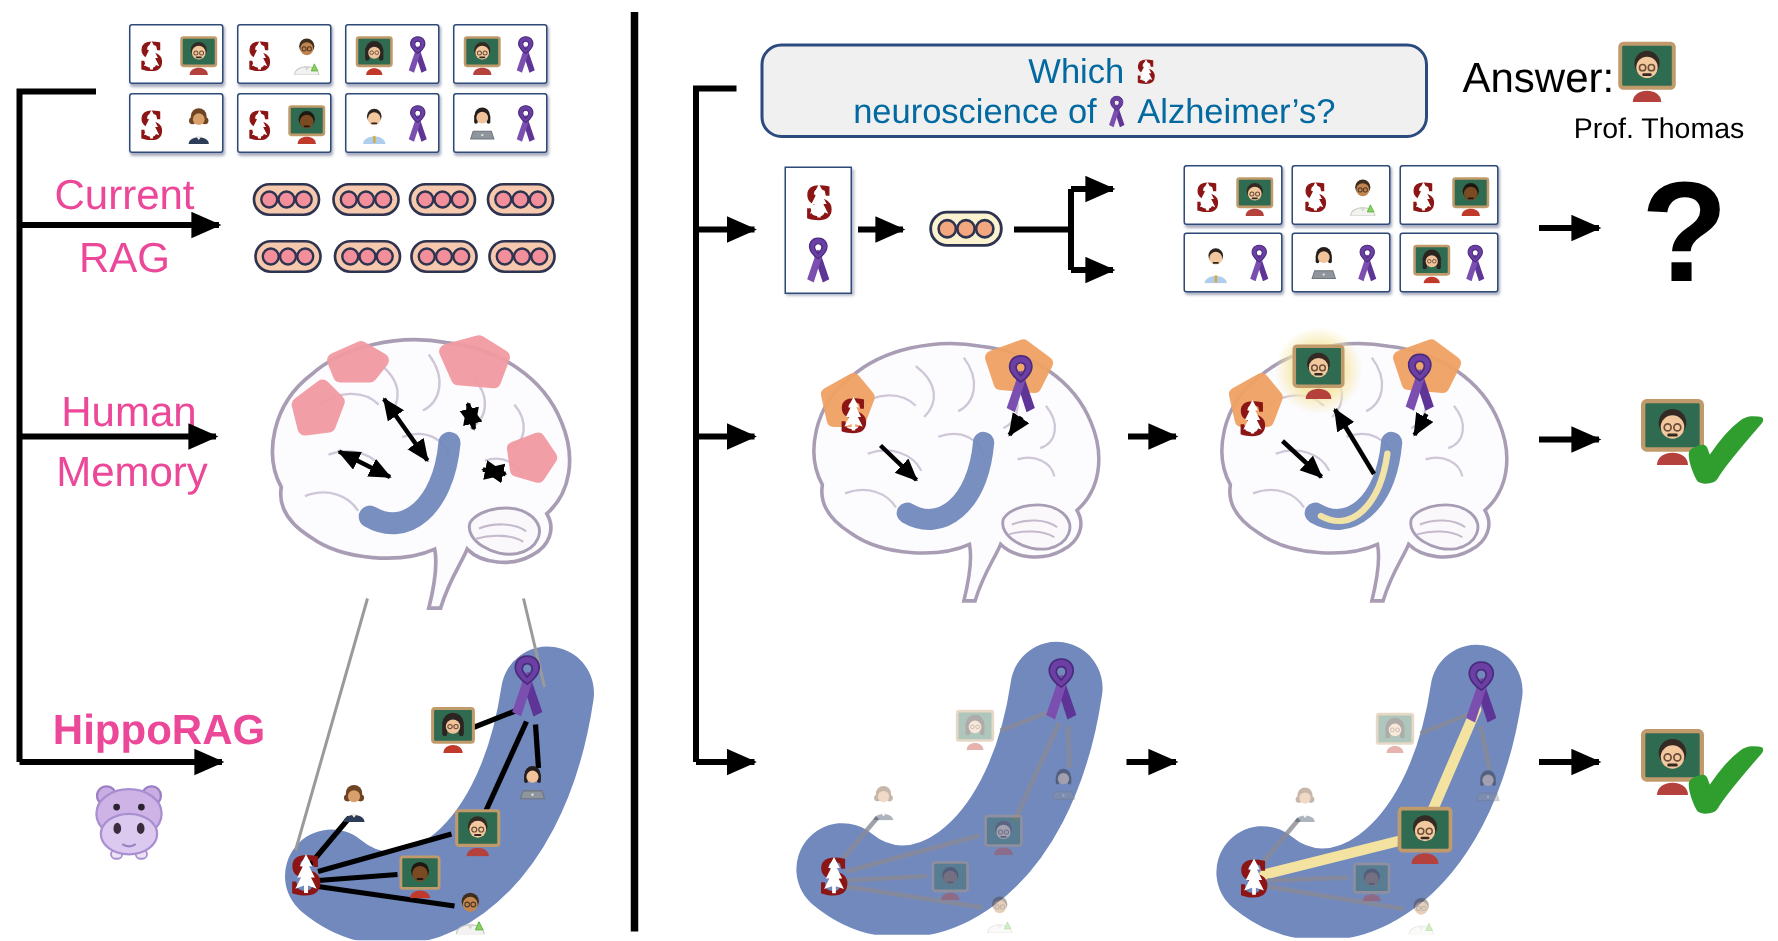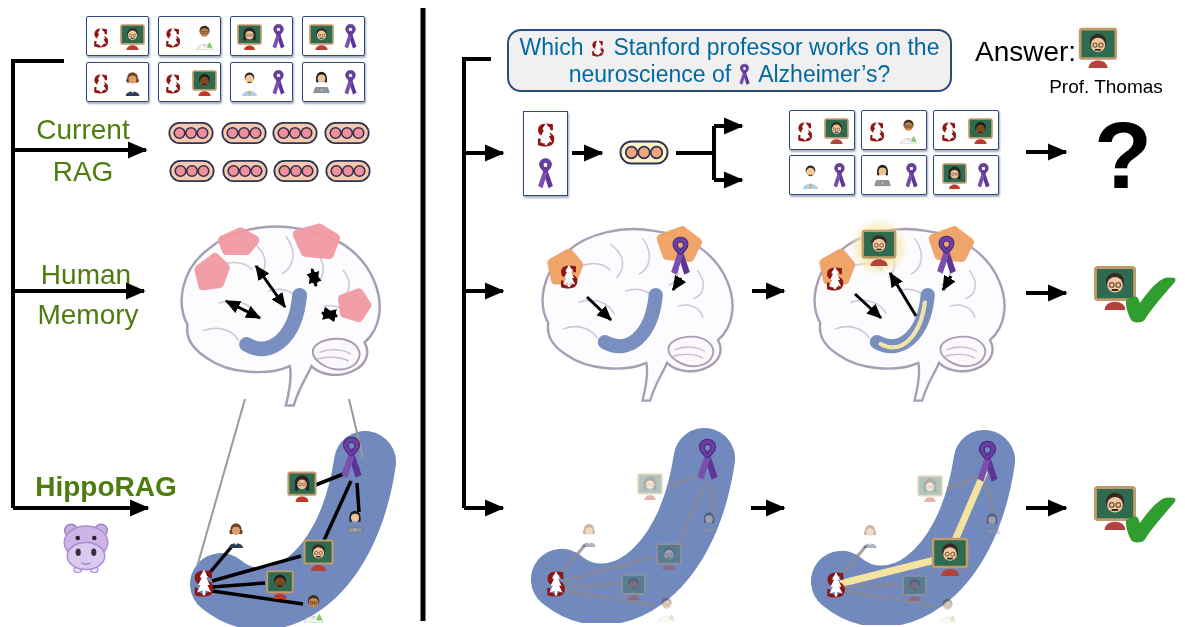--- a/index.html
+++ b/index.html
@@ -1,18 +1,18 @@
 <!DOCTYPE html>
 <html><head>
 <meta charset="utf-8">
 <style>
   html,body{margin:0;padding:0;background:#fff;}
   #fig{position:relative;width:1185px;height:627px;background:#fff;
        font-family:"Liberation Sans",sans-serif;overflow:hidden;}
-  .lbl{position:absolute;color:#4d7c0f;text-align:center;font-size:28px;line-height:1.05;}
+  .lbl{position:absolute;color:#ec4899;text-align:center;font-size:28px;line-height:1.05;}
   .lbl.bold{font-weight:bold;padding-left:15px;}
   svg.layer{position:absolute;left:0;top:0;}
   .z1{z-index:1}.z3{z-index:3}.z4{z-index:4}
   .cards{position:absolute;display:flex;flex-wrap:wrap;z-index:4;}
   .cards .card{border:1.6px solid #2E4A78;background:#fff;border-radius:2px;
       display:flex;align-items:center;justify-content:center;gap:7px;
       box-shadow:1px 1.5px 2px rgba(60,70,110,.45);}
   #docs-left{left:86px;top:16px;width:280px;gap:6px 9px;}
   #docs-left .card{width:61px;height:38px;}
   #docs-right{left:789px;top:110px;width:212px;gap:5px 6px;}
@@ -443,21 +443,20 @@
   <svg class="pill pill-left" style="left:325px;top:158px" width="46" height="26" viewBox="0 0 52 26">
       <use href="#sym-capsule"></use>
     </svg>
 
   <div id="qbox">
     <div class="qline">
       <span>Which</span>
       <svg class="qicon" width="18" height="22" viewBox="0 0 36 44">
           <use href="#sym-stanford"></use>
         </svg>
-      <span>Stanford professor works on the</span>
     </div>
     <div class="qline">
       <span>neuroscience of</span>
       <svg class="qicon" width="15" height="23" viewBox="0 0 24 38">
           <use href="#sym-ribbon"></use>
         </svg>
       <span>Alzheimer’s?</span>
     </div>
   </div>
 

